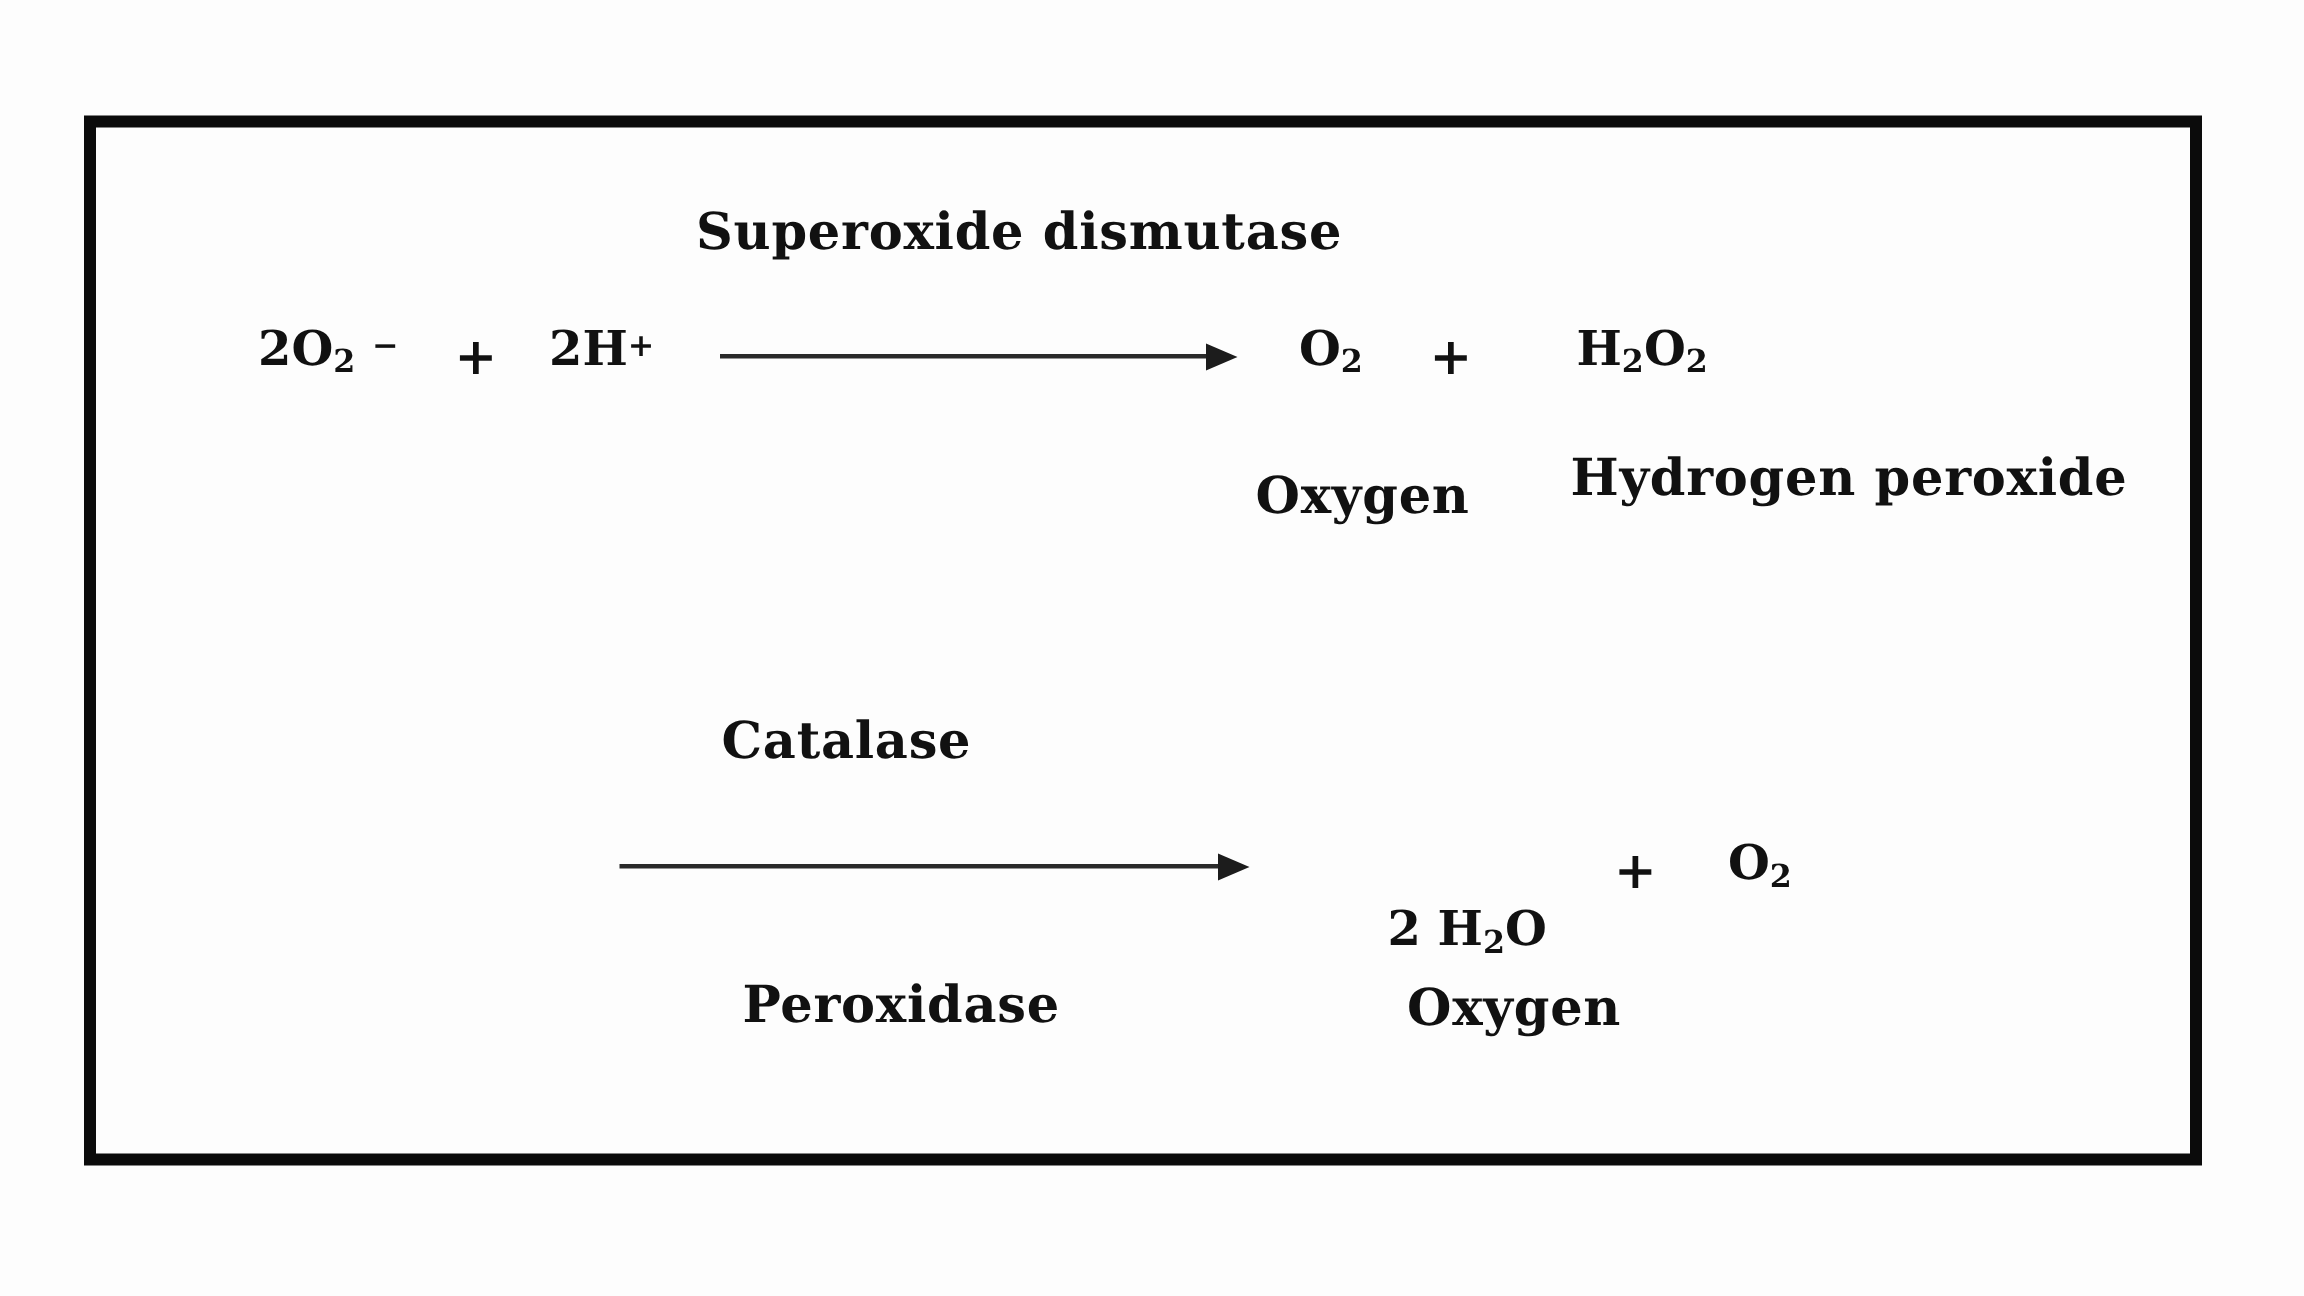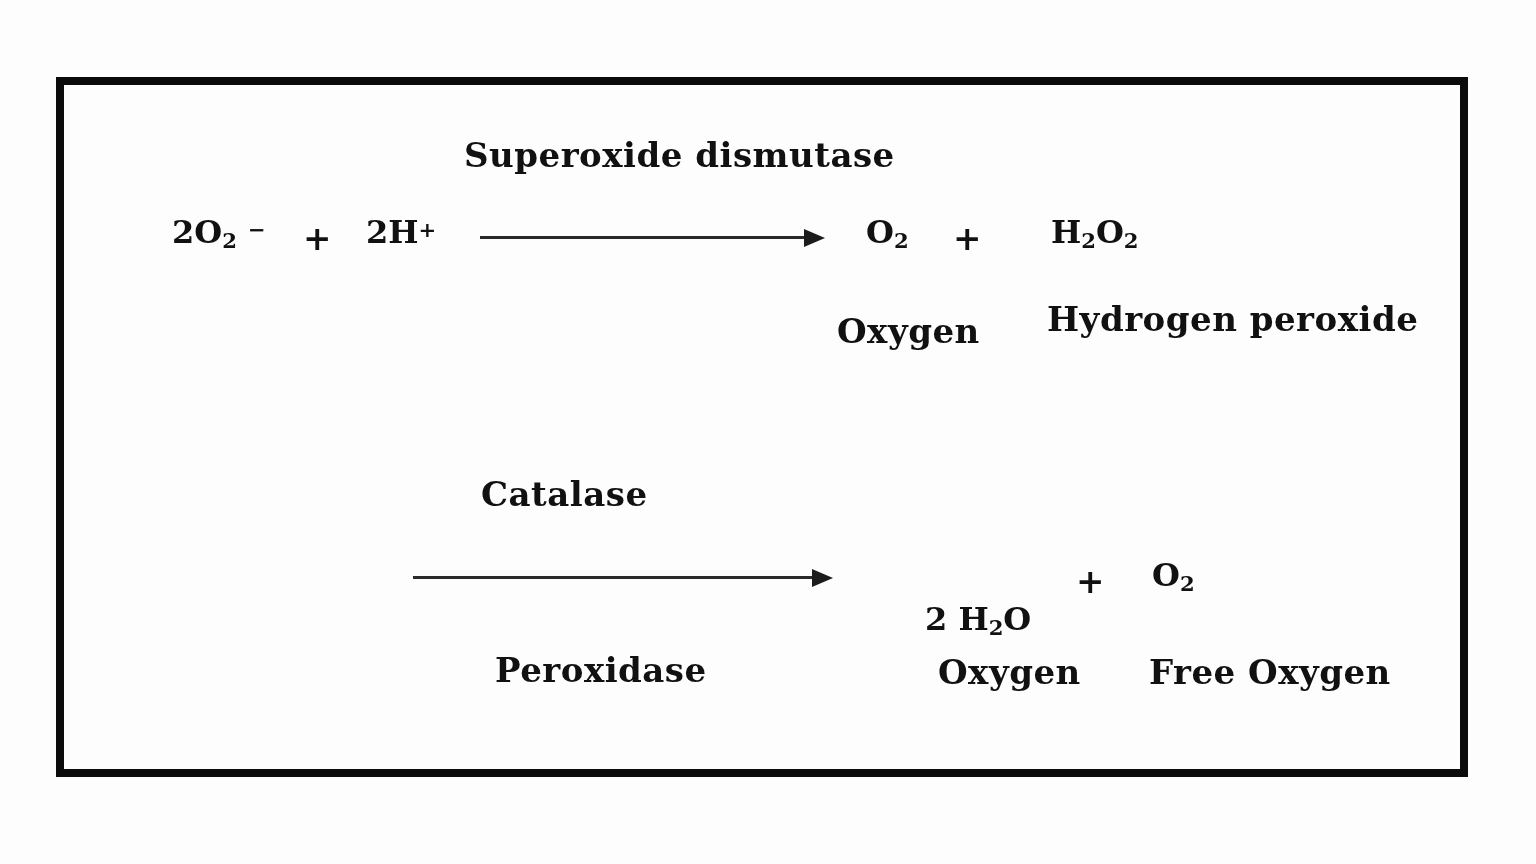--- a/index.html
+++ b/index.html
@@ -126,15 +126,14 @@
   <div class="txt chem" style="left:925px; top:559px;margin-top:44px;">2 H<sub>2</sub>O</div>
 
   <div class="txt plus" style="left:1076px; top:564px;">+</div>
 
   <div class="txt chem" style="left:1152px; top:559px;">O<sub>2</sub></div>
 
   <div class="txt enzyme" style="left:495px; top:653px;">Peroxidase</div>
 
   <div class="txt species-label" style="left:938px; top:655px;">Oxygen</div>
 
-  <div class="txt species-label" style="left:1149px; top:655px;">Free Oxygen</div>
 
 </div>
 
 </body></html>

